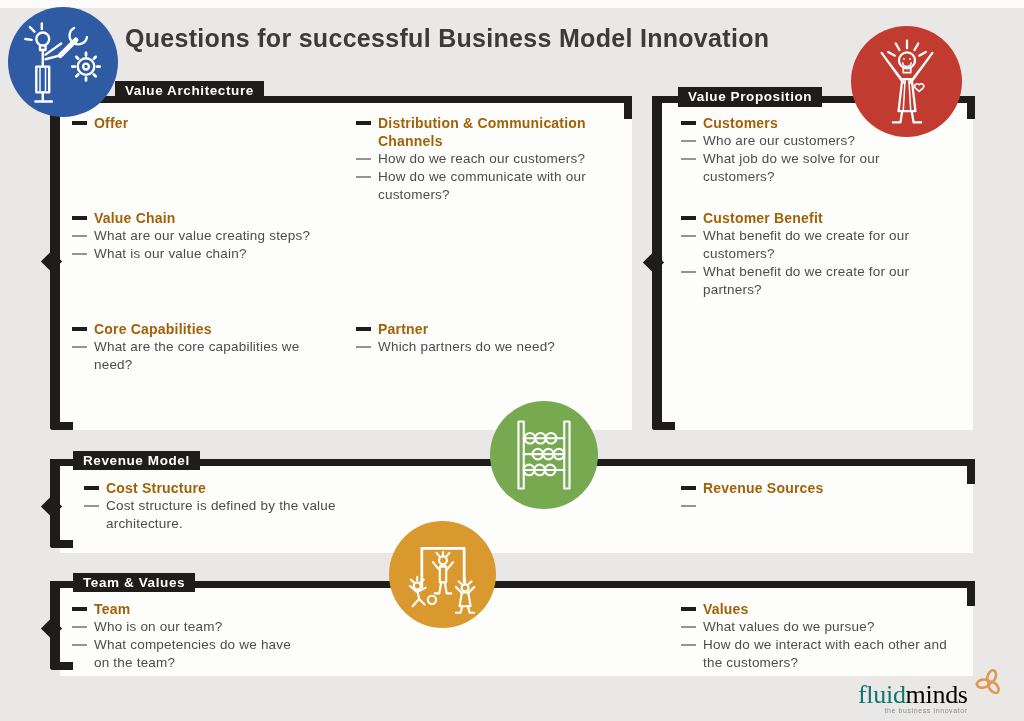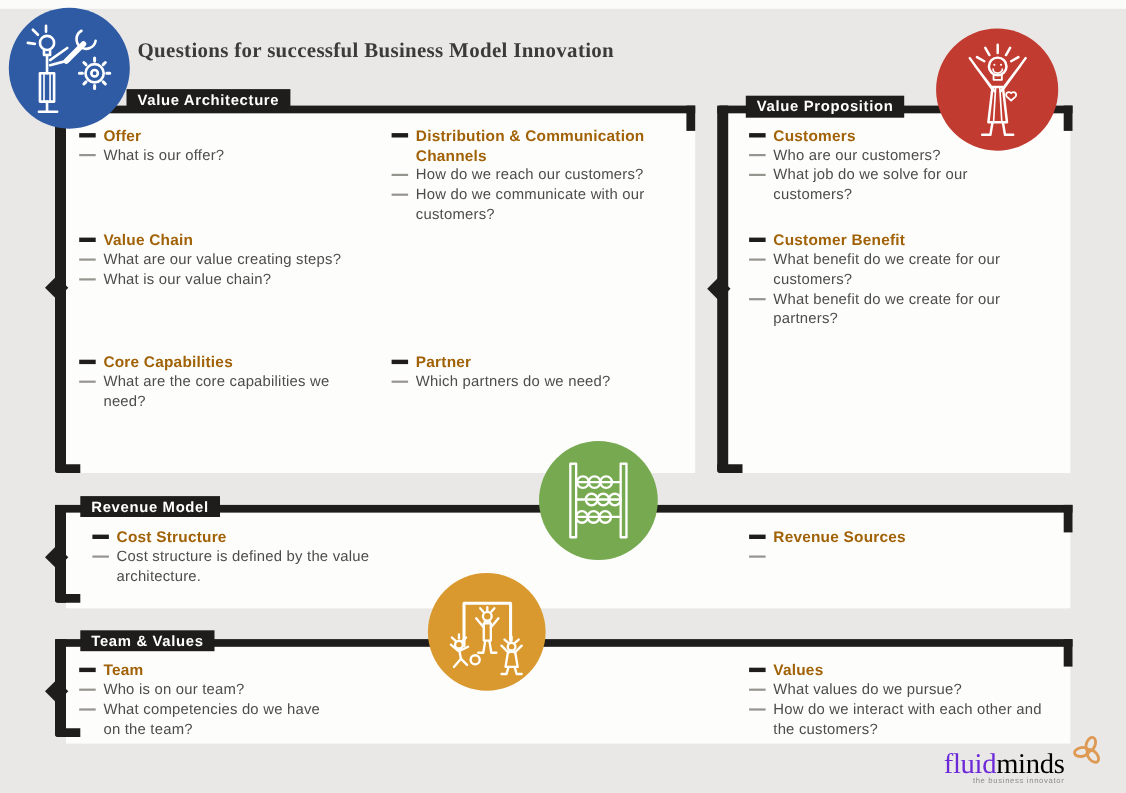--- a/index.html
+++ b/index.html
@@ -1,38 +1,38 @@
 <!DOCTYPE html>
 <html><head>
 <meta charset="utf-8">
 <style>
   html,body{margin:0;padding:0;}
   body{font-family:"Liberation Sans",sans-serif;background:#cfcfcf;}
   .canvas{position:relative;width:1024px;height:721px;background:#e9e8e6;overflow:hidden;}
   .topstrip{position:absolute;left:0;top:0;width:1024px;height:8px;background:#fbfbfa;}
-  .title{position:absolute;left:125px;top:36px;font-size:19px;font-weight:bold;color:#3c3b39;letter-spacing:.3px;font-family:Liberation Serif, serif;}
+  .title{position:absolute;left:125px;top:24px;font-size:25px;font-weight:bold;color:#3c3b39;letter-spacing:.3px;}
   
   .white{position:absolute;background:#fdfdfc;z-index:1;}
   .bar{position:absolute;background:#1e1d1b;z-index:2;}
   .leftbar{border-radius:3px 0 0 3px;}
   .notch{position:absolute;width:15px;height:15px;background:#1e1d1b;transform:rotate(45deg);z-index:2;}
   .seclabel{position:absolute;background:#1e1d1b;color:#ffffff;font-weight:bold;font-size:13.5px;letter-spacing:.6px;padding:0 10px;z-index:3;white-space:nowrap;}
   
   .circle{position:absolute;border-radius:50%;z-index:4;display:flex;align-items:center;justify-content:center;}
   .circle svg{display:block;}
   
   .group{position:absolute;z-index:2;font-size:13.5px;line-height:18px;letter-spacing:.2px;color:#4d4c4a;}
   .row{display:flex;align-items:flex-start;}
   .hmark{flex:0 0 15px;height:4px;background:#1e1d1b;margin:7px 7px 0 0;}
   .qmark{flex:0 0 15px;height:2px;background:#96948f;margin:8px 7px 0 0;}
   .htext{font-weight:bold;font-size:14px;color:#a16207;}
   
   .logo{position:absolute;left:858px;top:680px;z-index:3;font-family:"Liberation Serif",serif;}
   .logo .word{font-size:26px;letter-spacing:-.3px;}
-  .logo .w1{color:#6d28d9;}
+  .logo .w1{color:#0f766e;}
   .logo .w2{color:#000000;}
   .logo .tag{font-size:7px;color:#8e8c89;text-align:right;letter-spacing:.6px;margin-top:-3px;font-family:"Liberation Sans",sans-serif;}
   .clover{position:absolute;left:974px;top:666px;z-index:3;}
 </style>
 </head>
 <body>
 
 <div class="canvas">
   <div class="topstrip"></div>
 
@@ -44,24 +44,20 @@
     <div class="bar" style="left:624px;top:96px;width:8px;height:23px;"></div>
     <div class="bar leftbar" style="left:50px;top:96px;width:10px;height:334px;"></div>
     <div class="bar" style="left:50px;top:422px;width:23px;height:8px;border-radius:0 0 0 3px;"></div>
     <div class="notch" style="left:44px;top:254px;"></div>
     <div class="seclabel" style="left:115px;top:81px;height:20px;line-height:20px;">Value Architecture</div>
 
     <div class="group" style="left:72px;top:114px;width:260px;">
       <div class="row">
           <span class="hmark"></span>
           <span class="htext">Offer</span>
-        </div>
-      <div class="row">
-          <span class="qmark"></span>
-          <span>What is our offer?</span>
         </div>
     </div>
 
     <div class="group" style="left:72px;top:209px;width:282px;">
       <div class="row">
           <span class="hmark"></span>
           <span class="htext">Value Chain</span>
         </div>
       <div class="row">
           <span class="qmark"></span>

